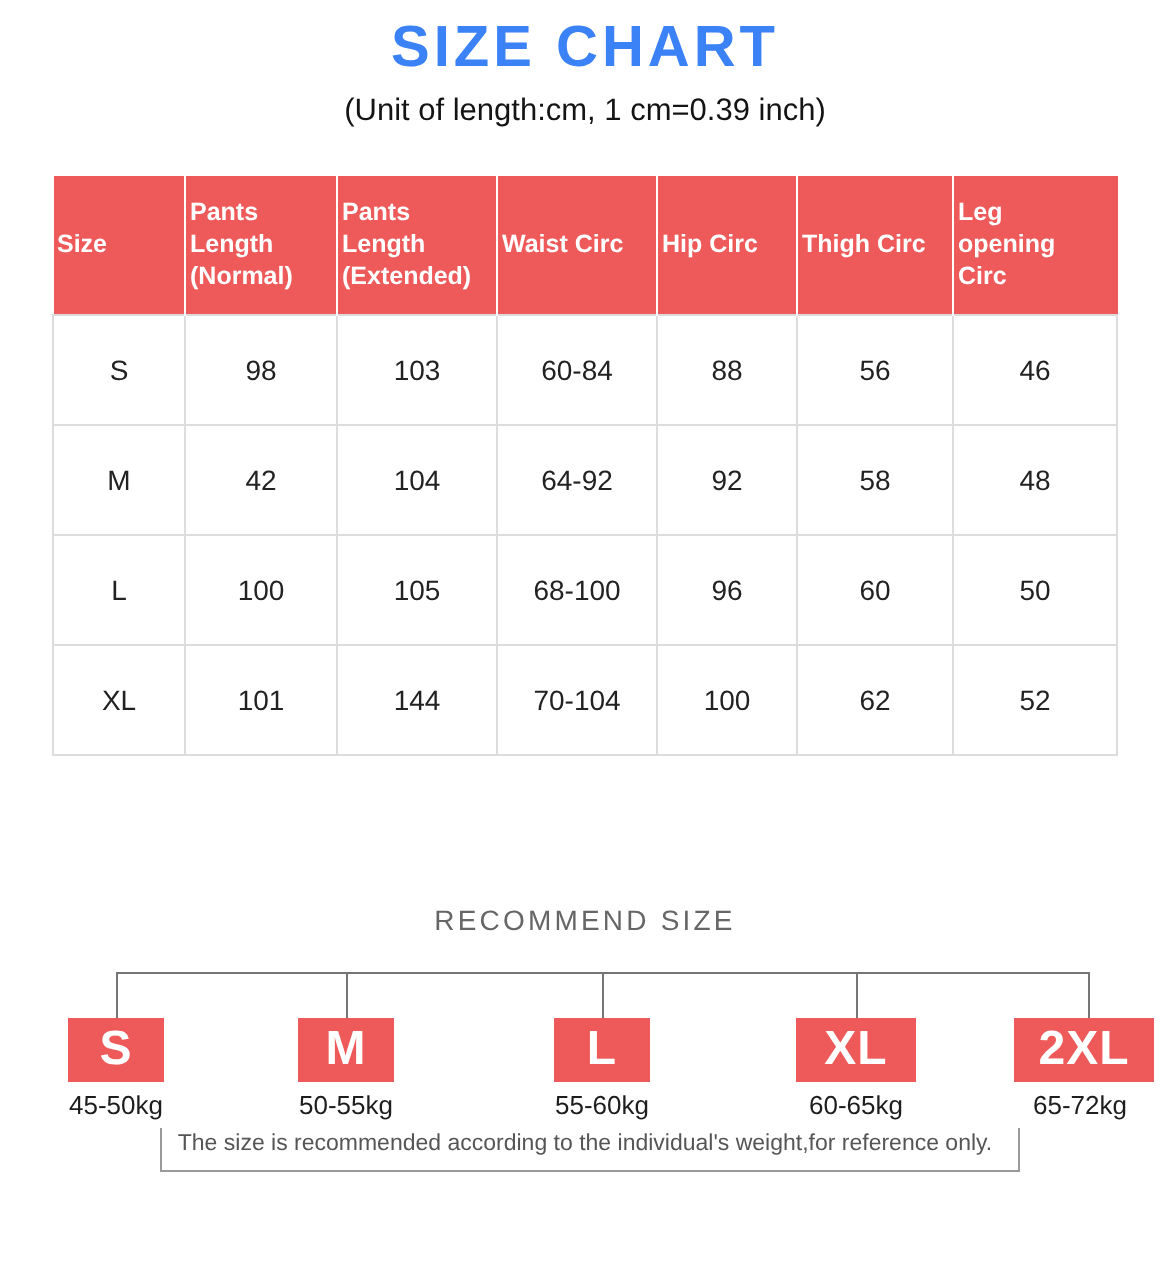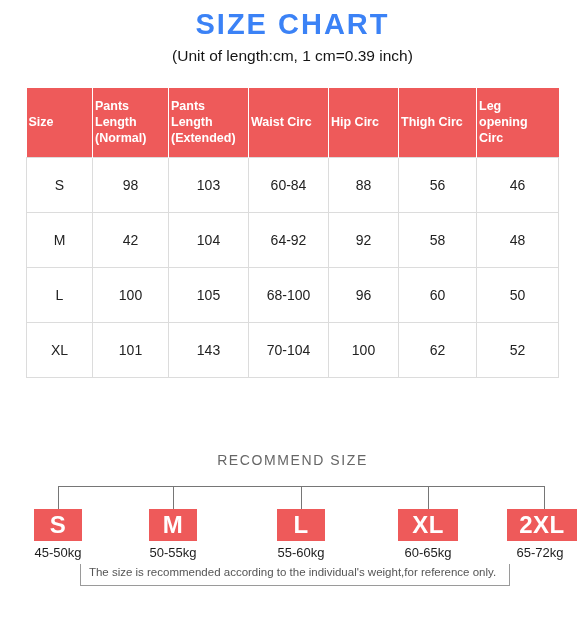--- a/index.html
+++ b/index.html
@@ -246,21 +246,21 @@
         <td>100</td>
         <td>105</td>
         <td>68-100</td>
         <td>96</td>
         <td>60</td>
         <td>50</td>
       </tr>
       <tr>
         <td>XL</td>
         <td>101</td>
-        <td>143</td>
+        <td>144</td>
         <td>70-104</td>
         <td>100</td>
         <td>62</td>
         <td>52</td>
       </tr>
     </tbody>
   </table>
 </div>
 
 <div class="recommend-heading">RECOMMEND SIZE</div>

